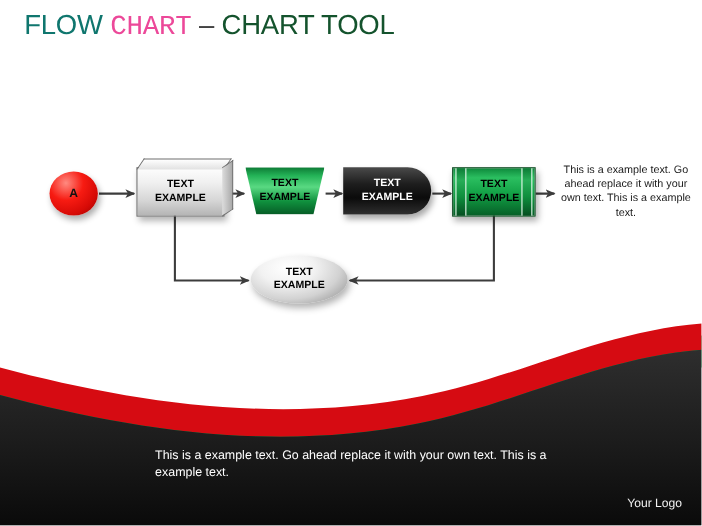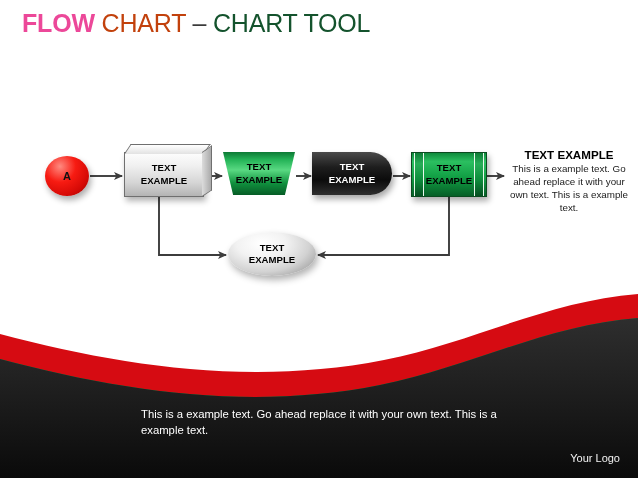--- a/index.html
+++ b/index.html
@@ -21,22 +21,22 @@
   
   #title {
     position: absolute;
     left: 22px;
     top: 10px;
     font-size: 25px;
     letter-spacing: -0.2px;
     white-space: nowrap;
     line-height: 1.1;
   }
-  #title .t-bold   { font-weight: bold; color: #ec4899; }
-  #title .t-plain  { font-weight: normal; color: #c2410c; }
+  #title .t-bold   { font-weight: normal; color: #0f766e; }
+  #title .t-plain  { font-weight: normal; color: #ec4899; font-family: Liberation Mono, monospace; }
   #title .t-dash   { font-weight: normal; color: #3a3a3a; }
   #title .t-gray   { font-weight: normal; color: #14532d; }
 
   
   #wave {
     position: absolute;
     left: 0;
     top: 0;
     width: 638px;
     height: 478px;
@@ -276,21 +276,20 @@
   </div>
 
   <div class="node" id="node-oval">
     <span>
       <span>TEXT</span><br>
       <span>EXAMPLE</span>
     </span>
   </div>
 
   <div id="side-panel">
-    <div id="side-title">TEXT EXAMPLE</div>
     <div id="side-body">This is a example text. Go ahead replace it with your own text. This is a example text.</div>
   </div>
 
   <div id="bottom-text">This is a example text. Go ahead replace it with your own text. This is a example text.</div>
 
   <div id="logo-text">Your Logo</div>
 
 </div>
 
 </body></html>

